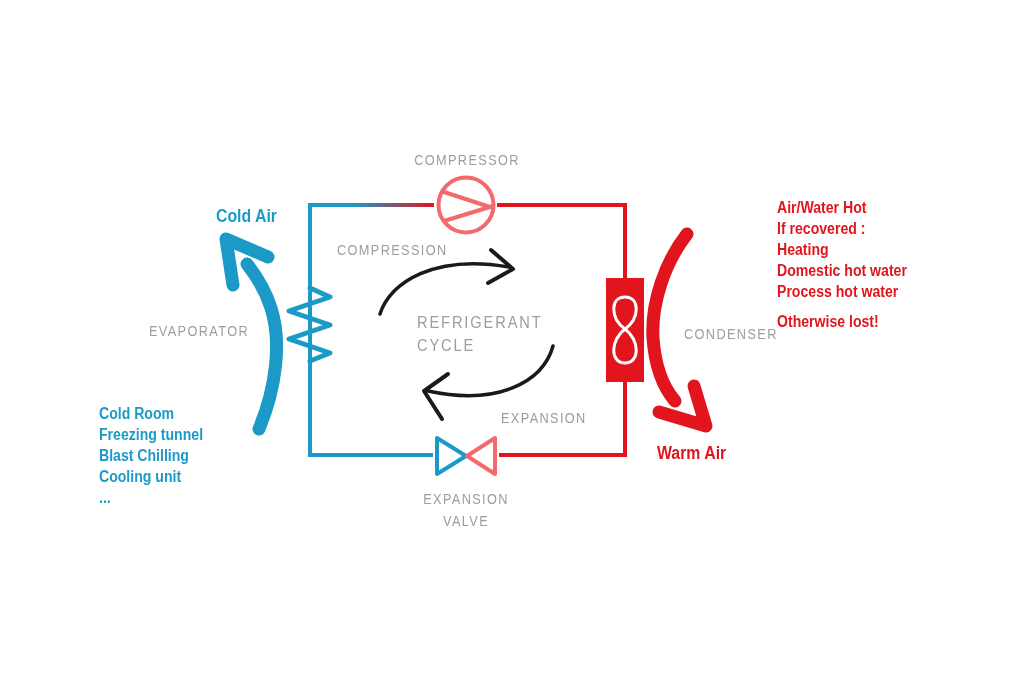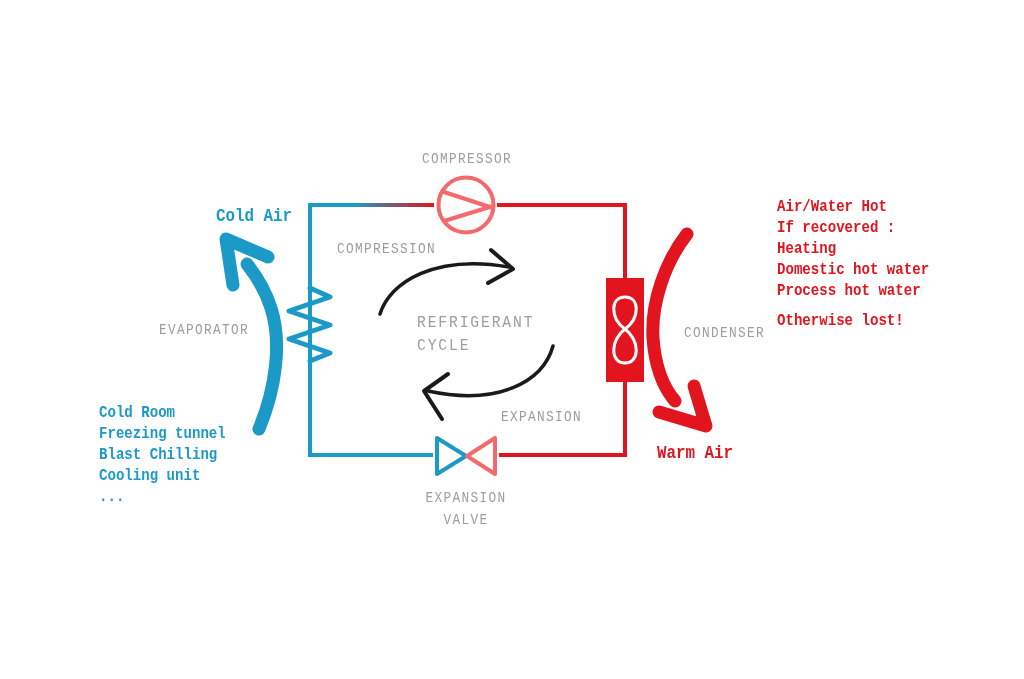--- a/index.html
+++ b/index.html
@@ -1,21 +1,21 @@
 <!DOCTYPE html>
 <html style="--blue: #1B9AC8; --red: #E2141D; --salmon: #F4696B; --gray: #9D9D9F; --black: #1A1A1A; --white: #FFFFFF;"><head>
 <meta charset="utf-8">
 <style>
   html, body { margin: 0; padding: 0; background: #ffffff; }
   #stage {
     position: relative;
     width: 936px;
     height: 679px;
     background: #ffffff;
-    font-family: Liberation Mono, monospace;
+    font-family: Liberation Sans, sans-serif;
     overflow: hidden;
   }
   #diagram-svg { position: absolute; left: 0; top: 0; }
 
   .txt { position: absolute; white-space: nowrap; }
 
   
   .glabel {
     color: var(--gray);
     font-size: 15px;

